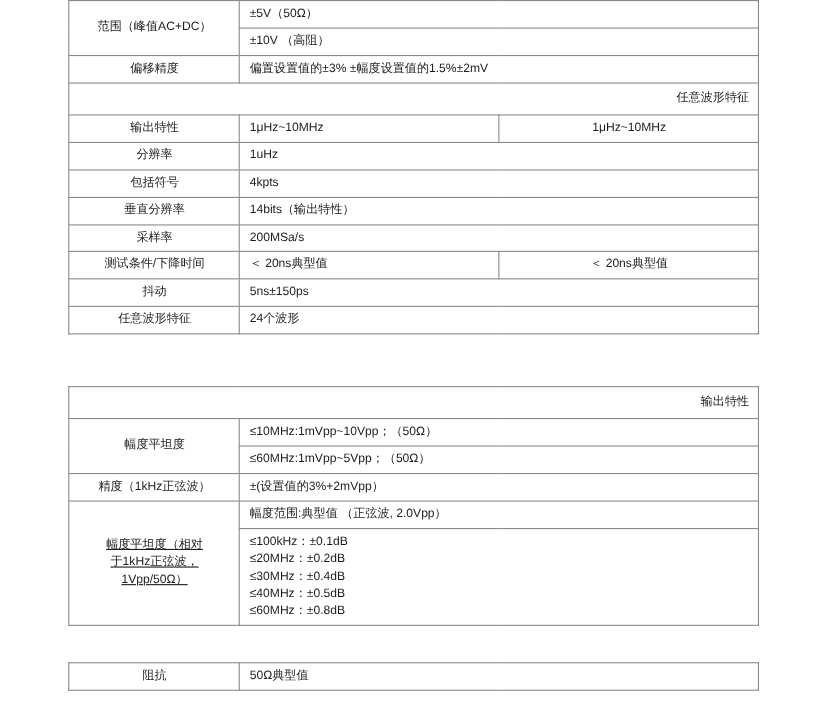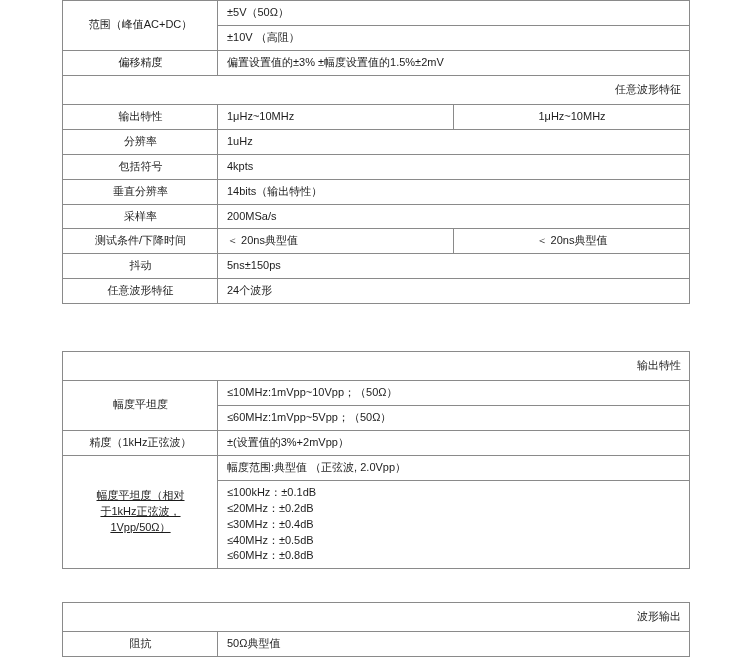--- a/index.html
+++ b/index.html
@@ -175,23 +175,20 @@
     </tbody>
   </table>
 
   <table class="spec-table" id="table-wave">
     <colgroup>
       <col class="col-label">
         <col class="col-half">
         <col class="col-half">
     </colgroup>
     <tbody>
-      <tr class="section-head">
-        <td colspan="3">波形输出</td>
-      </tr>
       <tr>
         <td class="cell-label">阻抗</td>
         <td class="cell-value" colspan="2">50Ω典型值</td>
       </tr>
     </tbody>
   </table>
 
 </div>
 
 </body></html>

